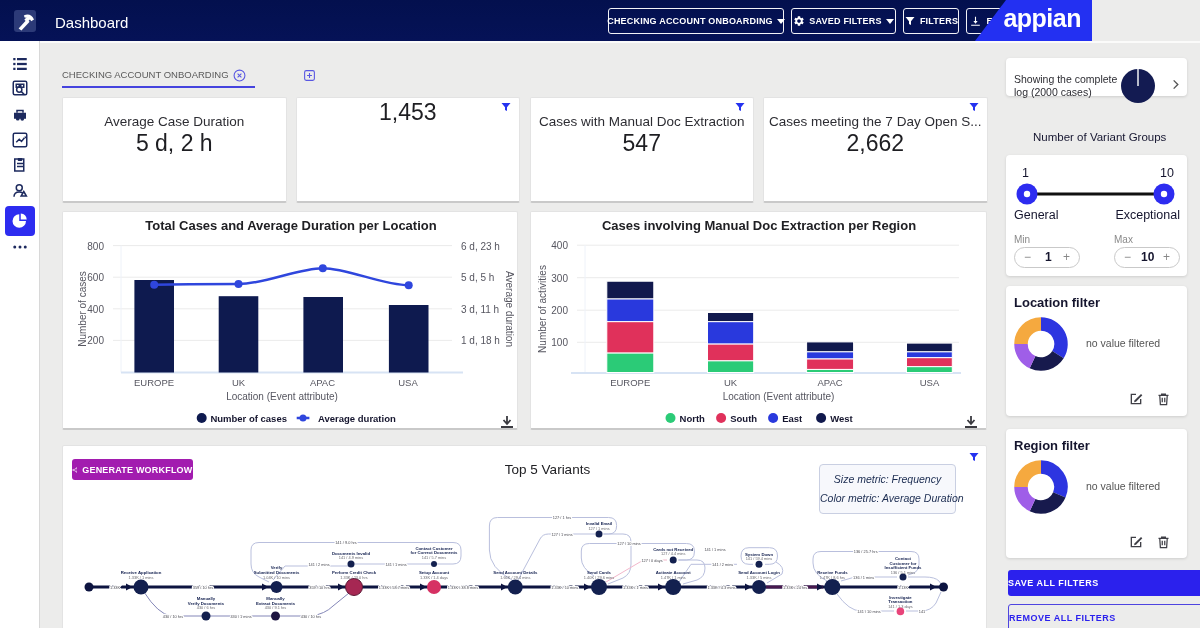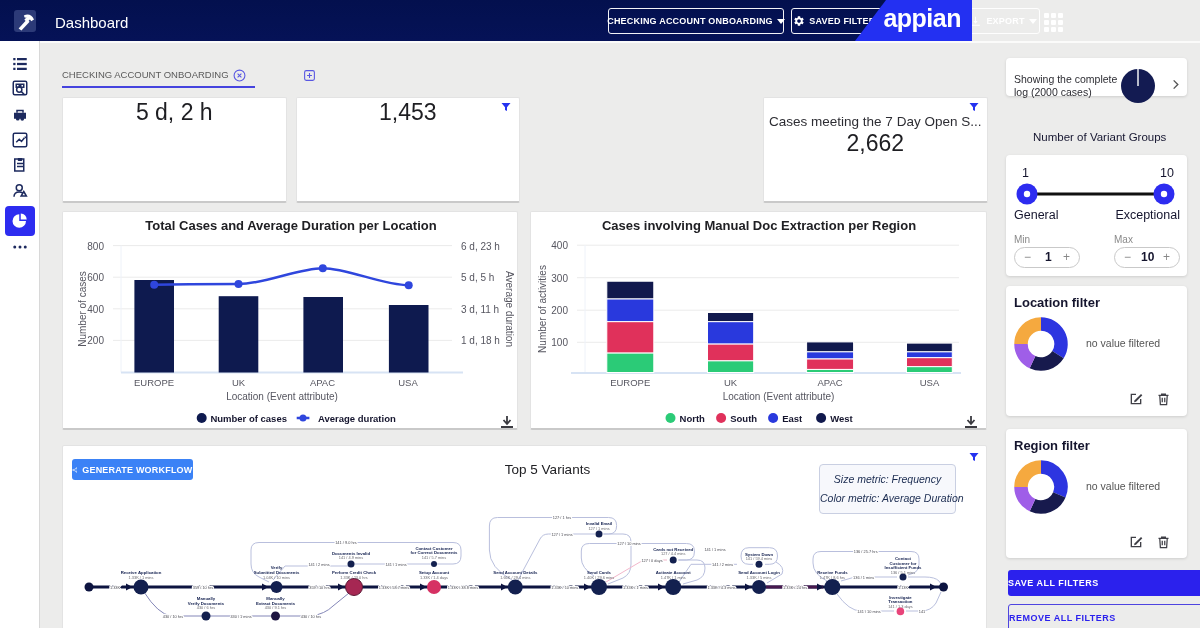--- a/index.html
+++ b/index.html
@@ -2,21 +2,21 @@
 <html><head>
 <meta charset="utf-8">
 <style>
   * { margin:0; padding:0; box-sizing:border-box; }
   html,body { width:1200px; height:628px; overflow:hidden; }
   body { font-family:"Liberation Sans", sans-serif; background:#ececeb; }
   #app { position:relative; width:1200px; height:628px; }
   .abs { position:absolute; }
 
   
-  #topbar { position:absolute; left:0; top:0; width:972px; height:41px; background:linear-gradient(180deg,#03104e 0%,#051257 100%); }
+  #topbar { position:absolute; left:0; top:0; width:1092px; height:41px; background:linear-gradient(180deg,#03104e 0%,#051257 100%); }
   #logoSq { position:absolute; left:14px; top:10px; width:22px; height:22px; background:#2c3a78; border-radius:3px; }
   #dashTitle { position:absolute; left:55px; top:2px; height:41px; line-height:41px; color:#fff; font-size:15px; }
   .tbtn { position:absolute; top:8px; height:26px; border:1px solid rgba(255,255,255,.95); border-radius:3px; color:#fff; font-size:9px; font-weight:bold; letter-spacing:.2px; white-space:nowrap; display:flex; align-items:center; justify-content:center; gap:4px; padding:0 5px; }
   .tbtn svg, .caret { flex:none; }
   .caret { width:0; height:0; border-left:4px solid transparent; border-right:4px solid transparent; border-top:5px solid #fff; }
   #appianPar { position:absolute; right:0; top:0; width:117px; height:41px; background:#2330f2; clip-path:polygon(31px 0, 117px 0, 117px 41px, 0 41px); }
   #appianTxt { position:absolute; right:11px; top:4px; color:#fff; font-size:25px; font-weight:bold; letter-spacing:-0.5px; }
 
   
   #sidebar { position:absolute; left:0; top:41px; width:40px; height:587px; background:#fff; border-right:1px solid #d8d8d8; }
@@ -144,24 +144,32 @@
       <circle cx="12" cy="12" r="10"></circle>
       <path d="M8.5 8.5l7 7M15.5 8.5l-7 7"></path>
     </svg>
   <div id="tabUnderline"></div>
   <svg class="abs" style="left:303px; top:69px;" width="13" height="13" viewBox="0 0 24 24" fill="none" stroke="#5957e2" stroke-width="2">
       <rect x="3" y="3" width="18" height="18" rx="3"></rect>
       <path d="M12 7.5v9M7.5 12h9"></path>
     </svg>
 
   <div class="card kpi" style="left:62px;">
+    <div class="kpiTitle">Average Case Duration</div>
     <div class="kpiVal">5 d, 2 h</div>
   </div>
   <div class="card kpi" style="left:295.5px;">
     <div class="kpiVal">1,453</div>
+    <svg class="funnelB" style="right:7px; top:3px;" width="12" height="12" viewBox="0 0 24 24" fill="#2533f0">
+        <path d="M3 4h18l-7 8.5V20l-4-2v-5.5z"></path>
+      </svg>
+  </div>
+  <div class="card kpi" style="left:529.5px;">
+    <div class="kpiTitle">Cases with Manual Doc Extraction</div>
+    <div class="kpiVal">547</div>
     <svg class="funnelB" style="right:7px; top:3px;" width="12" height="12" viewBox="0 0 24 24" fill="#2533f0">
         <path d="M3 4h18l-7 8.5V20l-4-2v-5.5z"></path>
       </svg>
   </div>
   <div class="card kpi" style="left:763px;">
     <div class="kpiTitle">Cases meeting the 7 Day Open S...</div>
     <div class="kpiVal">2,662</div>
     <svg class="funnelB" style="right:7px; top:3px;" width="12" height="12" viewBox="0 0 24 24" fill="#2533f0">
         <path d="M3 4h18l-7 8.5V20l-4-2v-5.5z"></path>
       </svg>
@@ -286,21 +294,21 @@
         <circle cx="290.1" cy="206" r="5" fill="#11194d"></circle>
           <text x="299.2" y="209.5">West</text>
       </g>
       <g stroke="#3a3a40" stroke-width="1.8" fill="none">
         <path d="M440 204 v8 m-3.5 -4 l3.5 4 l3.5 -4 M434 215 h12"></path>
       </g>
     </svg>
   </div>
 
   <div class="card" style="left:62px; top:445px; width:925px; height:190px; border-bottom:1px solid #e3e3e3;">
-    <div style="position:absolute;left:8.5px;top:13px;width:121px;height:21px;background:#3b82f6;border-radius:3px;color:#fff;font-size:9px;font-weight:bold;letter-spacing:.2px;white-space:nowrap;display:flex;align-items:center;justify-content:center;gap:5px;">
+    <div style="position:absolute;left:8.5px;top:13px;width:121px;height:21px;background:#a21caf;border-radius:3px;color:#fff;font-size:9px;font-weight:bold;letter-spacing:.2px;white-space:nowrap;display:flex;align-items:center;justify-content:center;gap:5px;">
       <svg width="10" height="10" viewBox="0 0 24 24" fill="none" stroke="#fff" stroke-width="2.5">
           <circle cx="5" cy="12" r="2.5"></circle>
           <circle cx="19" cy="5" r="2.5"></circle>
           <circle cx="19" cy="19" r="2.5"></circle>
           <path d="M7 11l10-5M7 13l10 5"></path>
         </svg>
       GENERATE WORKFLOW</div>
     <div style="position:absolute;left:0;top:16px;width:925px;text-align:center;font-size:13.5px;color:#202024;padding-left:44px;">Top 5 Variants</div>
     <div style="position:absolute;left:756px;top:18px;width:137px;height:50px;background:#f7f8fc;border:1px solid #c9cfe2;border-radius:4px;font-style:italic;font-size:10.5px;color:#1a2b50;text-align:center;white-space:nowrap;">
       <div style="margin-top:8px;">Size metric: Frequency</div>

